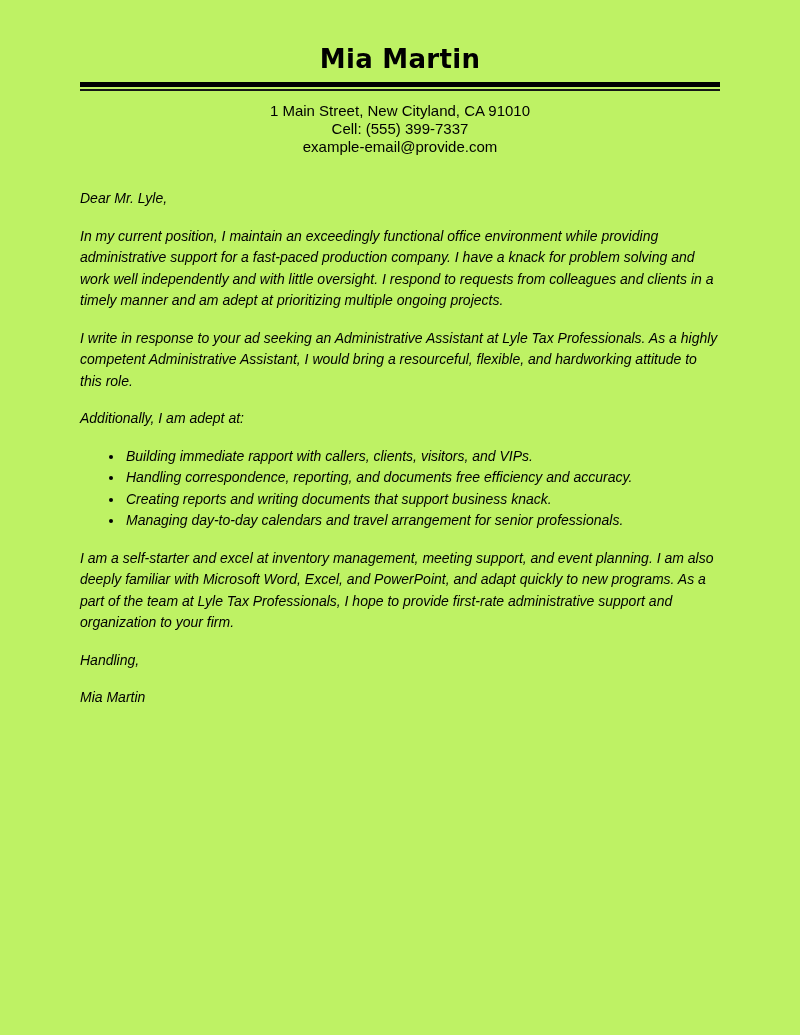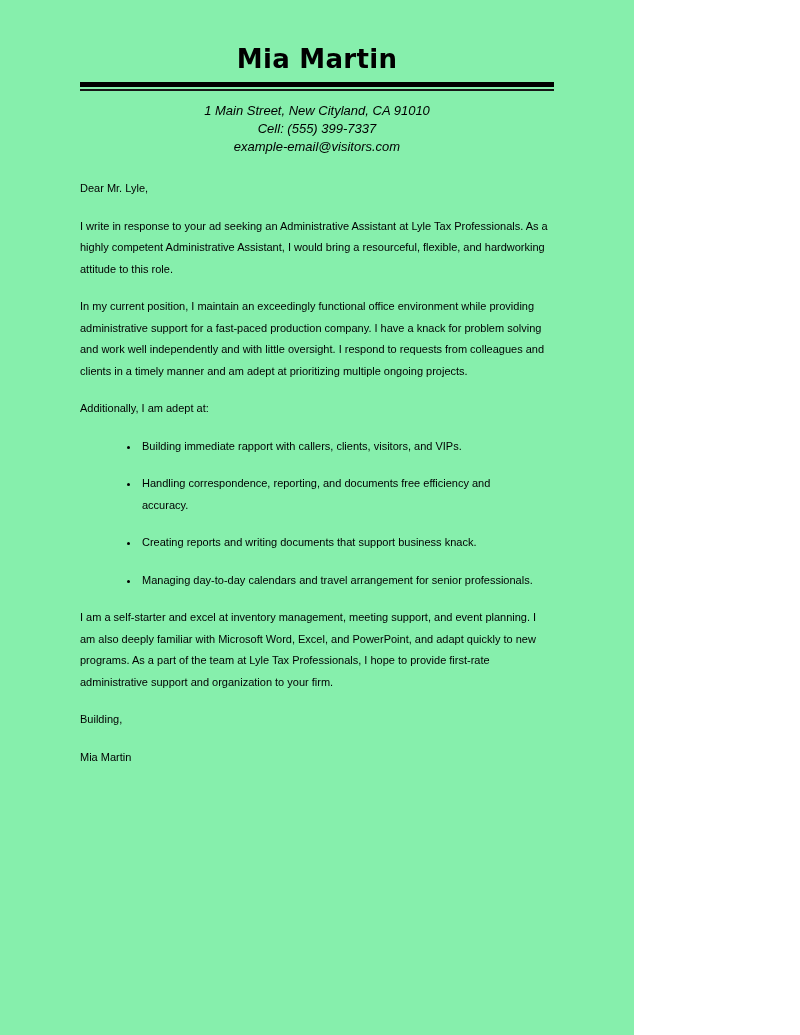--- a/index.html
+++ b/index.html
@@ -8,100 +8,100 @@
       background: #ffffff;
     }
     body {
       width: 800px;
       min-height: 1035px;
       color: #000000;
       font-family: "Liberation Sans", "DejaVu Sans", sans-serif;
     }
     .page {
       position: relative;
-      width: 634px;
+      width: 800px;
       min-height: 1035px;
       box-sizing: border-box;
       padding: 44px 80px 60px 80px;
-      background: #86efac;
+      background: #bef264;
     }
     .title {
       margin: 0 0 8px 0;
       text-align: center;
       font-size: 26px;
       font-weight: bold;
       letter-spacing: 0.3px;
       font-family: "DejaVu Sans", "Liberation Sans", sans-serif;
     }
     .rule {
       height: 2px;                 
       border-top: 5px solid #000000;
       border-bottom: 2px solid #161616;
       margin: 0 0 11px 0;
     }
     .contact {
       text-align: center;
-      font-size: 13px;
+      font-size: 15px;
       line-height: 18px;
-      margin-bottom: 22px;
-      font-style: italic;
+      margin-bottom: 32px;
     }
     .body-text {
-      font-size: 11px;
+      font-size: 14px;
       line-height: 21.5px;
+      font-style: italic;
     }
     .body-text p {
       margin: 0 0 16px 0;
     }
     .skills-list {
       margin: 0 0 16px 0;
       padding: 0 0 0 44px;
       list-style-type: disc;
     }
     .skills-list li {
-      margin: 16px;
+      margin: 0;
       padding-left: 2px;
     }
     .signature {
       margin-top: 42px;
     }
   </style>
 </head>
 <body>
 
 <div class="page">
 
   <h1 class="title">Mia Martin</h1>
 
   <div class="rule"></div>
 
   <div class="contact">
     <div>1 Main Street, New Cityland, CA 91010</div>
     <div>Cell: (555) 399-7337</div>
-    <div>example-email@visitors.com</div>
+    <div>example-email@provide.com</div>
   </div>
 
   <div class="body-text">
 
     <p>Dear Mr. Lyle,</p>
 
+    <p>In my current position, I maintain an exceedingly functional office environment while providing administrative support for a fast-paced production company. I have a knack for problem solving and work well independently and with little oversight. I respond to requests from colleagues and clients in a timely manner and am adept at prioritizing multiple ongoing projects.</p>
+
     <p>I write in response to your ad seeking an Administrative Assistant at Lyle Tax Professionals. As a highly competent Administrative Assistant, I would bring a resourceful, flexible, and hardworking attitude to this role.</p>
-
-    <p>In my current position, I maintain an exceedingly functional office environment while providing administrative support for a fast-paced production company. I have a knack for problem solving and work well independently and with little oversight. I respond to requests from colleagues and clients in a timely manner and am adept at prioritizing multiple ongoing projects.</p>
 
     <p>Additionally, I am adept at:</p>
 
     <ul class="skills-list">
       <li>Building immediate rapport with callers, clients, visitors, and VIPs.</li>
       <li>Handling correspondence, reporting, and documents free efficiency and accuracy.</li>
       <li>Creating reports and writing documents that support business knack.</li>
       <li>Managing day-to-day calendars and travel arrangement for senior professionals.</li>
     </ul>
 
     <p>I am a self-starter and excel at inventory management, meeting support, and event planning. I am also deeply familiar with Microsoft Word, Excel, and PowerPoint, and adapt quickly to new programs. As a part of the team at Lyle Tax Professionals, I hope to provide first-rate administrative support and organization to your firm.</p>
 
 
-    <p>Building,</p>
+    <p>Handling,</p>
 
     <p class="signature">Mia Martin</p>
 
   </div>
 </div>
 
 </body></html>

